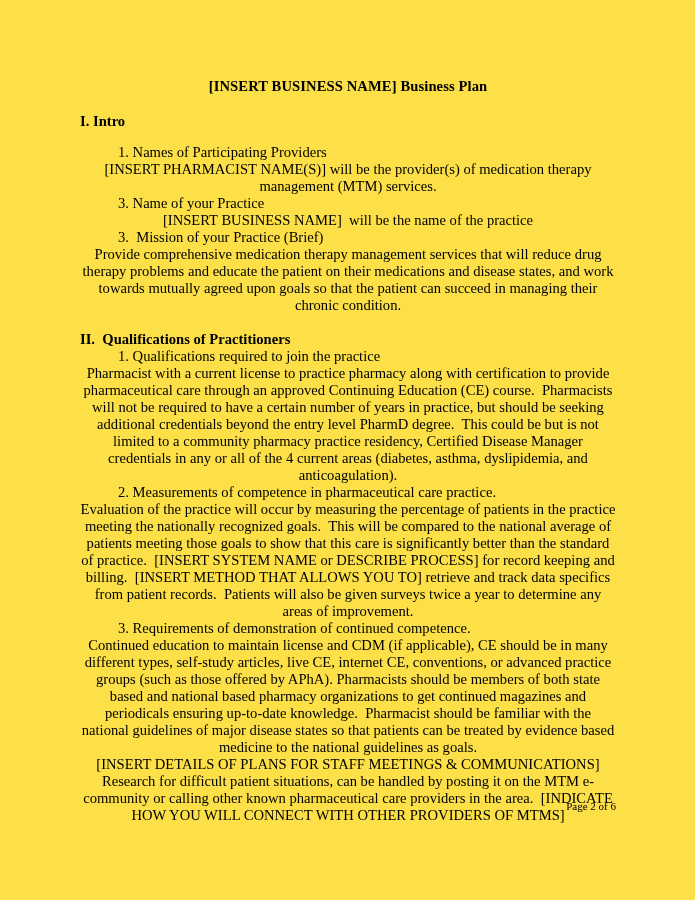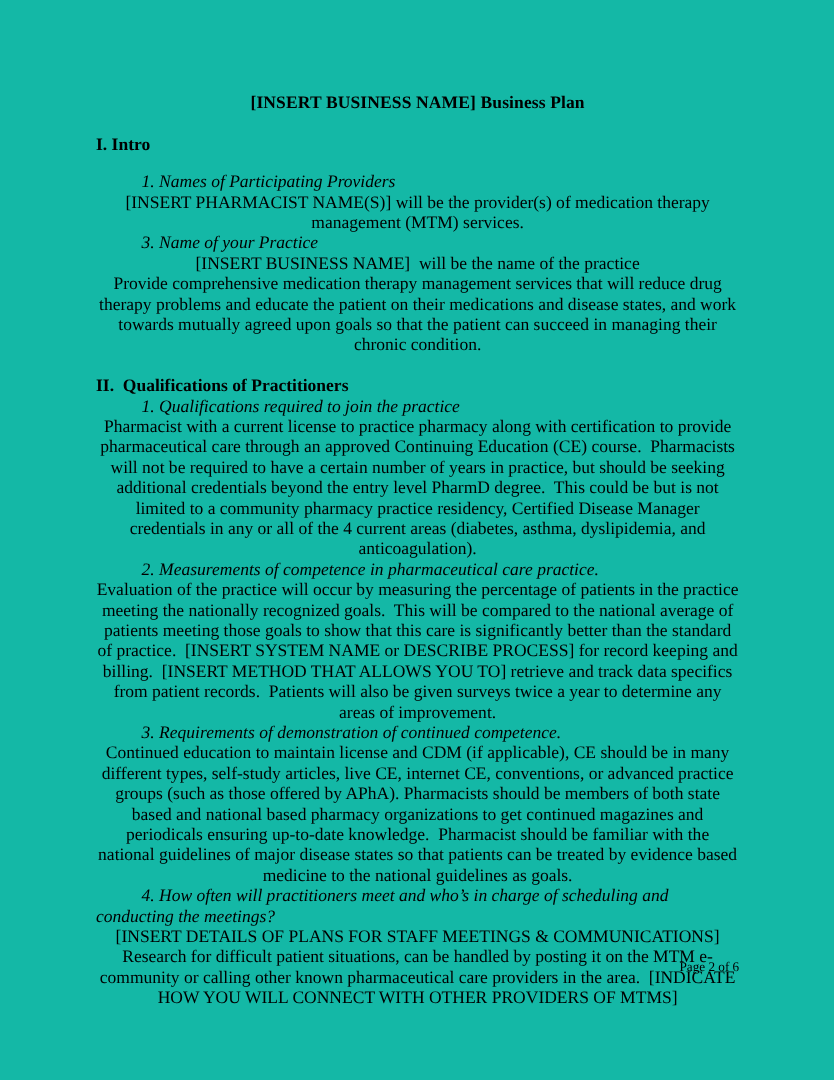--- a/index.html
+++ b/index.html
@@ -11,21 +11,21 @@
     width: 695px;
     height: 900px;
     font-family: "Liberation Serif", "DejaVu Serif", serif;
     color: #000000;
     -webkit-font-smoothing: antialiased;
   }
   .page {
     position: relative;
     width: 695px;
     height: 900px;
-    background: #14b8a6;
+    background: #fde047;
     box-sizing: border-box;
   }
   .content {
     position: absolute;
     left: 80px;
     top: 78px;
     width: 536px;
   }
   .doc-title {
     text-align: center;
@@ -36,21 +36,20 @@
     margin: 0 0 18px 0;
   }
   .section-heading {
     font-weight: bold;
     font-size: 14.6px;
     line-height: 17px;
     margin: 0;
     white-space: pre;
   }
   .sub-heading {
-    font-style: italic;
     font-size: 14.6px;
     line-height: 17px;
     margin: 0;
     text-indent: 38px;
     white-space: pre-wrap;
   }
   .body-text {
     font-size: 14.6px;
     line-height: 17px;
     margin: 0;
@@ -85,38 +84,38 @@
     <div>
       <div class="section-heading">I. Intro</div>
       <div class="gap-small"></div>
 
       <div class="sub-heading">1. Names of Participating Providers</div>
       <div class="body-text">[INSERT PHARMACIST NAME(S)] will be the provider(s) of medication therapy management (MTM) services.</div>
 
       <div class="sub-heading">3. Name of your Practice</div>
       <div class="body-text">[INSERT BUSINESS NAME]  will be the name of the practice</div>
 
+      <div class="sub-heading">3.  Mission of your Practice (Brief)</div>
       <div class="body-text">Provide comprehensive medication therapy management services that will reduce drug therapy problems and educate the patient on their medications and disease states, and work towards mutually agreed upon goals so that the patient can succeed in managing their chronic condition.</div>
     </div>
 
     <div class="gap-line"></div>
 
     <div>
       <div class="section-heading">II.  Qualifications of Practitioners</div>
 
       <div class="sub-heading">1. Qualifications required to join the practice</div>
       <div class="body-text">Pharmacist with a current license to practice pharmacy along with certification to provide pharmaceutical care through an approved Continuing Education (CE) course.  Pharmacists will not be required to have a certain number of years in practice, but should be seeking additional credentials beyond the entry level PharmD degree.  This could be but is not limited to a community pharmacy practice residency, Certified Disease Manager credentials in any or all of the 4 current areas (diabetes, asthma, dyslipidemia, and anticoagulation).</div>
 
       <div class="sub-heading">2. Measurements of competence in pharmaceutical care practice.</div>
       <div class="body-text">Evaluation of the practice will occur by measuring the percentage of patients in the practice meeting the nationally recognized goals.  This will be compared to the national average of patients meeting those goals to show that this care is significantly better than the standard of practice.  [INSERT SYSTEM NAME or DESCRIBE PROCESS] for record keeping and billing.  [INSERT METHOD THAT ALLOWS YOU TO] retrieve and track data specifics from patient records.  Patients will also be given surveys twice a year to determine any areas of improvement.</div>
 
       <div class="sub-heading">3. Requirements of demonstration of continued competence.</div>
       <div class="body-text">Continued education to maintain license and CDM (if applicable), CE should be in many different types, self-study articles, live CE, internet CE, conventions, or advanced practice groups (such as those offered by APhA). Pharmacists should be members of both state based and national based pharmacy organizations to get continued magazines and periodicals ensuring up-to-date knowledge.  Pharmacist should be familiar with the national guidelines of major disease states so that patients can be treated by evidence based medicine to the national guidelines as goals.</div>
 
-      <div class="sub-heading">4. How often will practitioners meet and who’s in charge of scheduling and conducting the meetings?</div>
       <div class="body-text">[INSERT DETAILS OF PLANS FOR STAFF MEETINGS &amp; COMMUNICATIONS]
 Research for difficult patient situations, can be handled by posting it on the MTM e-community or calling other known pharmaceutical care providers in the area.  [INDICATE HOW YOU WILL CONNECT WITH OTHER PROVIDERS OF MTMS]</div>
     </div>
 
   </div>
 
   <div class="footer">Page 2 of 6</div>
 
 </div>
 

